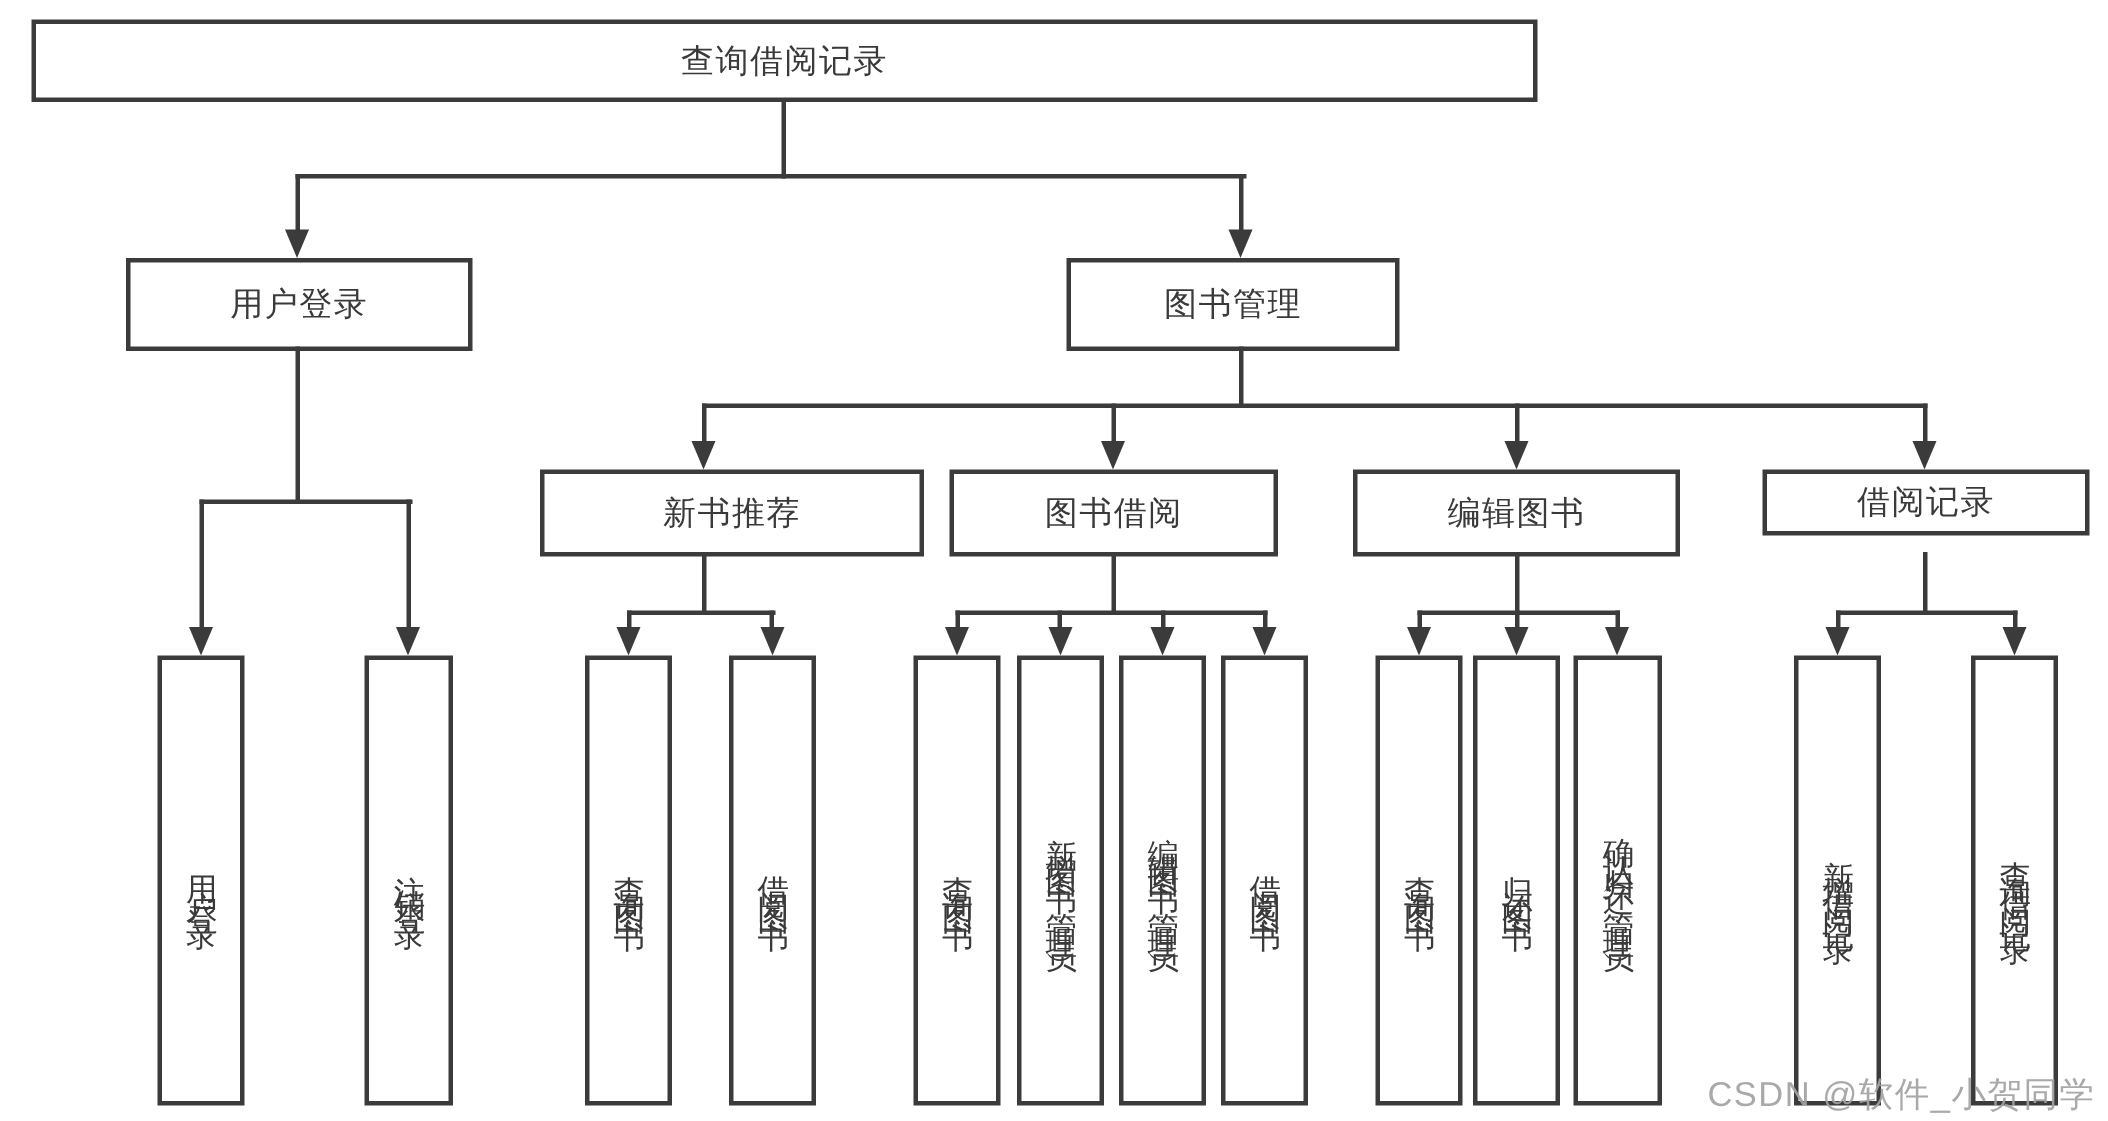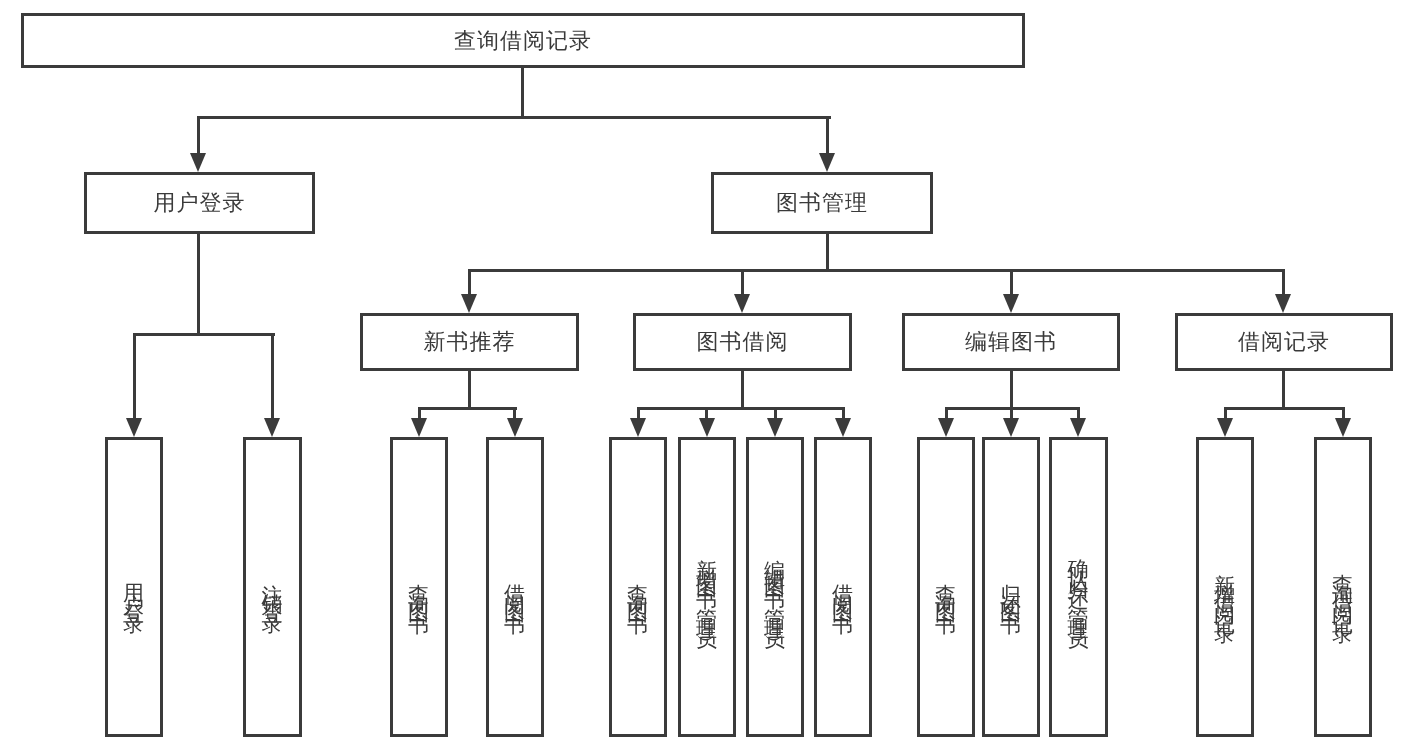--- a/index.html
+++ b/index.html
@@ -65,30 +65,30 @@
   <div class="line" style="left:468px;top:269px;width:817px;height:3px;"></div>
   <div class="line" style="left:468px;top:269px;width:3px;height:28px;"></div>
   <div class="line" style="left:741px;top:269px;width:3px;height:28px;"></div>
   <div class="line" style="left:1010px;top:269px;width:3px;height:28px;"></div>
   <div class="line" style="left:1282px;top:269px;width:3px;height:28px;"></div>
   <div class="arrow" style="left:461px;top:294px;"></div>
   <div class="arrow" style="left:734px;top:294px;"></div>
   <div class="arrow" style="left:1003px;top:294px;"></div>
   <div class="arrow" style="left:1275px;top:294px;"></div>
 
-  <div class="box" style="left:360px;top:313px;width:219px;height:58px;">
+  <div class="box" style="left:360px;top:313px;width:256px;height:58px;">
     <span class="lbl">新书推荐</span>
   </div>
   <div class="box" style="left:633px;top:313px;width:219px;height:58px;">
     <span class="lbl">图书借阅</span>
   </div>
   <div class="box" style="left:902px;top:313px;width:218px;height:58px;">
     <span class="lbl">编辑图书</span>
   </div>
-  <div class="box" style="left:1175px;top:313px;width:218px;height:58px;">
+  <div class="box" style="left:1175px;top:313px;width:218px;height:44px;">
     <span class="lbl">借阅记录</span>
   </div>
 
   <div class="line" style="left:468px;top:368px;width:3px;height:42px;"></div>
   <div class="line" style="left:418px;top:407px;width:99px;height:3px;"></div>
   <div class="line" style="left:418px;top:407px;width:3px;height:14px;"></div>
   <div class="line" style="left:513px;top:407px;width:3px;height:14px;"></div>
   <div class="arrow" style="left:411px;top:418px;"></div>
   <div class="arrow" style="left:507px;top:418px;"></div>
 
@@ -156,14 +156,15 @@
     <span class="lbl">确认归还（管理员）</span>
   </div>
 
   <div class="vbox" style="left:1196px;top:437px;width:58px;height:300px;">
     <span class="lbl">新增借阅记录</span>
   </div>
   <div class="vbox" style="left:1314px;top:437px;width:58px;height:300px;">
     <span class="lbl">查询借阅记录</span>
   </div>
 
+  <div class="watermark">CSDN @软件_小贺同学</div>
 
 </div>
 
 </body></html>

